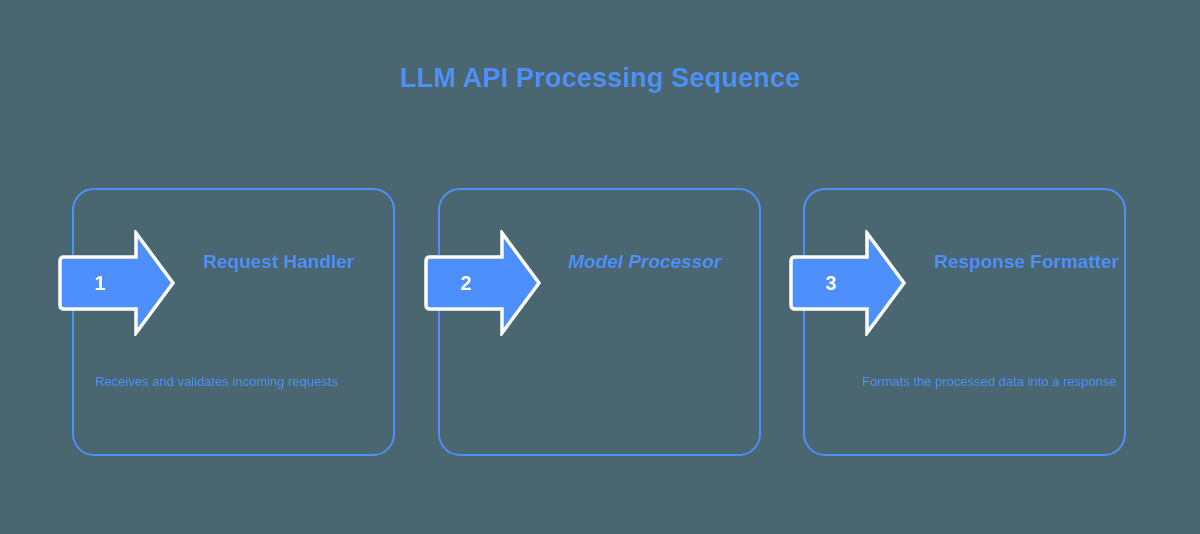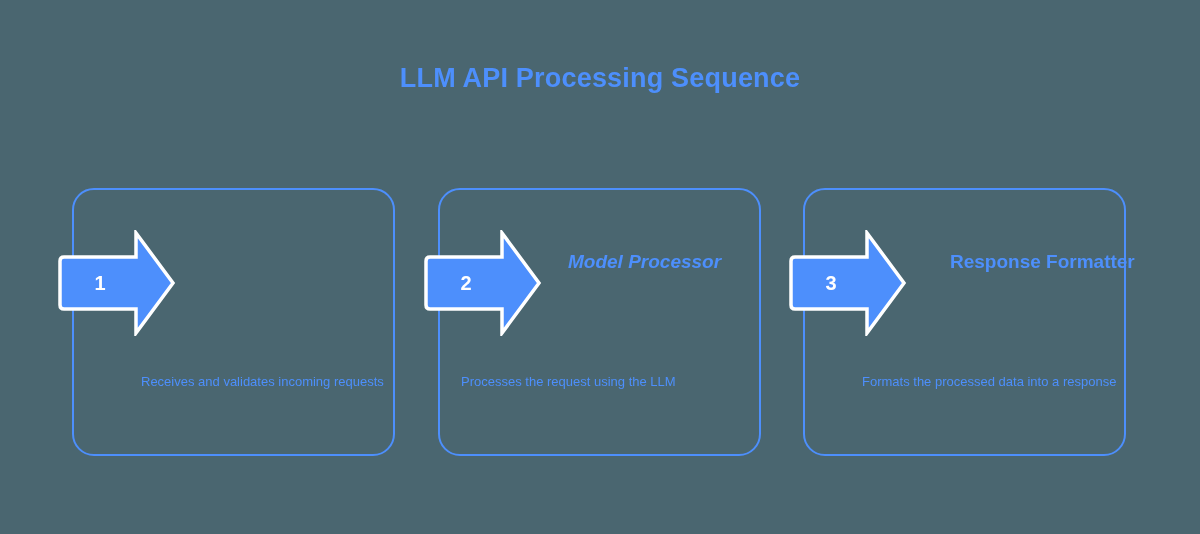--- a/index.html
+++ b/index.html
@@ -98,32 +98,32 @@
     position: absolute;
     top: 248px;
     width: 190px;
     font-size: 19px;
     font-weight: bold;
     line-height: 1.48;
     color: #4d8ffc;
   }
   .step-heading.pos-0 { left: 203px; }
   .step-heading.pos-1 { left: 568px; font-style: italic; }
-  .step-heading.pos-2 { left: 934px; margin-left: 16px; }
+  .step-heading.pos-2 { left: 934px; }
 
   .step-desc {
     position: absolute;
     top: 372px;
     width: 285px;
     font-size: 13px;
     font-weight: normal;
     line-height: 1.52;
     color: #4d8ffc;
   }
-  .step-desc.pos-0 { left: 95px; margin-left: 46px; }
+  .step-desc.pos-0 { left: 95px; }
   .step-desc.pos-1 { left: 461px; }
   .step-desc.pos-2 { left: 862px; }
 </style>
 </head>
 <body>
 
 <div id="canvas">
 
   <div id="diagram-title">LLM API Processing Sequence</div>
 
@@ -131,35 +131,35 @@
 
     <div class="step-card pos-0"></div>
 
     <div class="step-arrow pos-0">
       <svg viewBox="0 0 118 106" xmlns="http://www.w3.org/2000/svg">
         <path d="M 6 27 L 78 27 L 78 3 L 115 53 L 78 103 L 78 79 L 6 79 Q 2 79 2 75 L 2 31 Q 2 27 6 27 Z" fill="#4d8ffc" stroke="#ffffff" stroke-width="3.5" stroke-linejoin="miter"></path>
       </svg>
       <span class="step-number">1</span>
     </div>
 
+    <div class="step-heading pos-0">Request Handler</div>
 
     <div class="step-desc pos-0">Receives and validates incoming requests</div>
 
     <div class="step-card pos-1"></div>
 
     <div class="step-arrow pos-1">
       <svg viewBox="0 0 118 106" xmlns="http://www.w3.org/2000/svg">
         <path d="M 6 27 L 78 27 L 78 3 L 115 53 L 78 103 L 78 79 L 6 79 Q 2 79 2 75 L 2 31 Q 2 27 6 27 Z" fill="#4d8ffc" stroke="#ffffff" stroke-width="3.5" stroke-linejoin="miter"></path>
       </svg>
       <span class="step-number">2</span>
     </div>
 
     <div class="step-heading pos-1">Model Processor</div>
 
-    <div class="step-desc pos-1">Processes the request using the LLM</div>
 
     <div class="step-card pos-2"></div>
 
     <div class="step-arrow pos-2">
       <svg viewBox="0 0 118 106" xmlns="http://www.w3.org/2000/svg">
         <path d="M 6 27 L 78 27 L 78 3 L 115 53 L 78 103 L 78 79 L 6 79 Q 2 79 2 75 L 2 31 Q 2 27 6 27 Z" fill="#4d8ffc" stroke="#ffffff" stroke-width="3.5" stroke-linejoin="miter"></path>
       </svg>
       <span class="step-number">3</span>
     </div>
 

